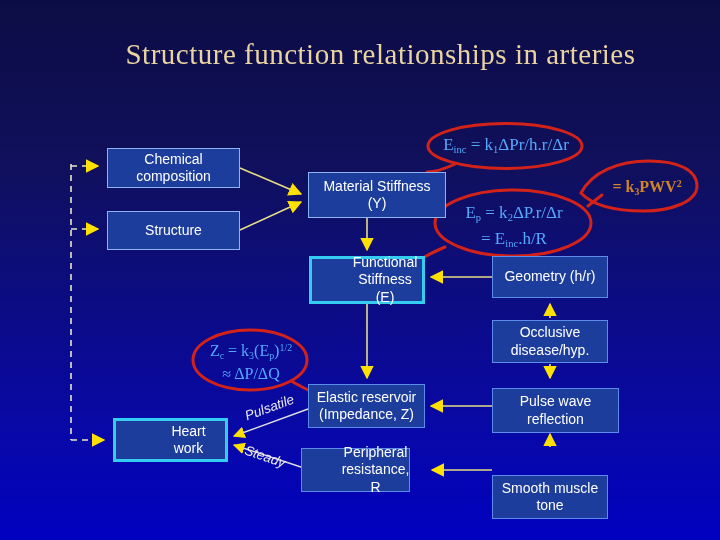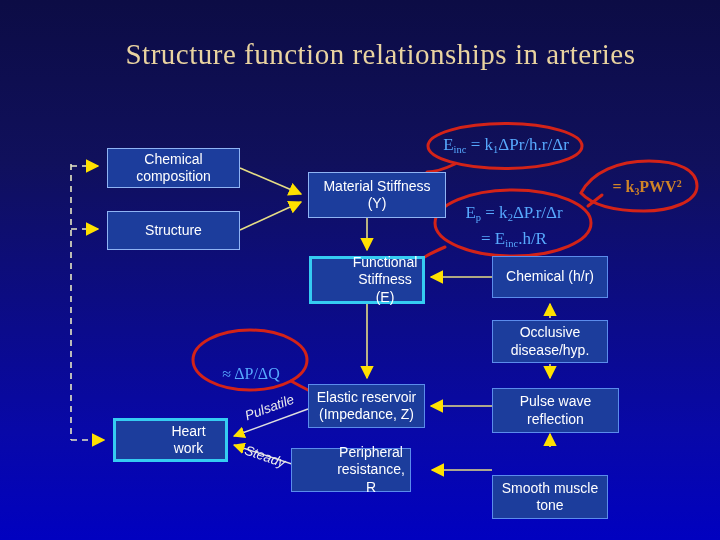--- a/index.html
+++ b/index.html
@@ -99,30 +99,31 @@
       <path d="M581,193 C592,172 618,161 649,161 C678,161 697,170 697,186 C697,202 670,211 644,211 C615,211 593,206 581,193 Z"></path>
       <ellipse cx="250" cy="360" rx="57" ry="30"></ellipse>
       <path d="M291,381 Q300,386 310,391"></path>
     </g>
   </svg>
 
   <div class="box bright" style="left:107px;top:148px;width:133px;height:40px;">Chemical composition</div>
   <div class="box bright" style="left:107px;top:211px;width:133px;height:39px;">Structure</div>
   <div class="box bright" style="left:308px;top:172px;width:138px;height:46px;">Material Stiffness (Y)</div>
   <div class="box hilite" style="left:309px;top:256px;width:116px;height:48px;">Functional Stiffness (E)</div>
-  <div class="box" style="left:492px;top:256px;width:116px;height:42px;">Chemical (h/r)</div>
+  <div class="box" style="left:492px;top:256px;width:116px;height:42px;">Geometry (h/r)</div>
   <div class="box" style="left:492px;top:320px;width:116px;height:43px;">Occlusive disease/hyp.</div>
   <div class="box" style="left:492px;top:388px;width:127px;height:45px;">Pulse wave reflection</div>
   <div class="box" style="left:308px;top:384px;width:117px;height:44px;">Elastic reservoir (Impedance, Z)</div>
-  <div class="box" style="left:291px;top:448px;width:120px;height:44px;padding-left:44px;">Peripheral resistance, R</div>
+  <div class="box" style="left:301px;top:448px;width:109px;height:44px;padding-left:44px;">Peripheral resistance, R</div>
   <div class="box" style="left:492px;top:448px;width:116px;height:44px;margin-top:27px;">Smooth muscle tone</div>
   <div class="box hilite" style="left:113px;top:418px;width:115px;height:44px;">Heart work</div>
 
   <div class="formula" style="left:430px;top:134px;width:152px;"><span>E</span><span class="sub">inc</span><span> = k</span><span class="sub">1</span><span>ΔPr/h.r/Δr</span></div>
   <div class="formula orange" style="left:597px;top:176px;width:100px;"><span>= k</span><span class="sub">3</span><span>PWV</span><span class="sup">2</span></div>
   <div class="formula" style="left:438px;top:202px;width:152px;"><span>E</span><span class="sub">p</span><span> = k</span><span class="sub">2</span><span>ΔP.r/Δr</span></div>
   <div class="formula" style="left:438px;top:228px;width:152px;"><span>= E</span><span class="sub">inc</span><span>.h/R</span></div>
+  <div class="formula" style="left:194px;top:340px;width:114px;font-size:16px;"><span>Z</span><span class="sub">c</span><span> = k</span><span class="sub">3</span><span>(E</span><span class="sub">p</span><span>)</span><span class="sup">1/2</span></div>
   <div class="formula" style="left:194px;top:363px;width:114px;font-size:16px;"><span>≈ ΔP/ΔQ</span></div>
 
   <div class="edge-label" style="left:244px;top:400px;transform:rotate(-20deg);">Pulsatile</div>
   <div class="edge-label" style="left:244px;top:449px;transform:rotate(19deg);">Steady</div>
 
 </div>
 
 </body></html>

